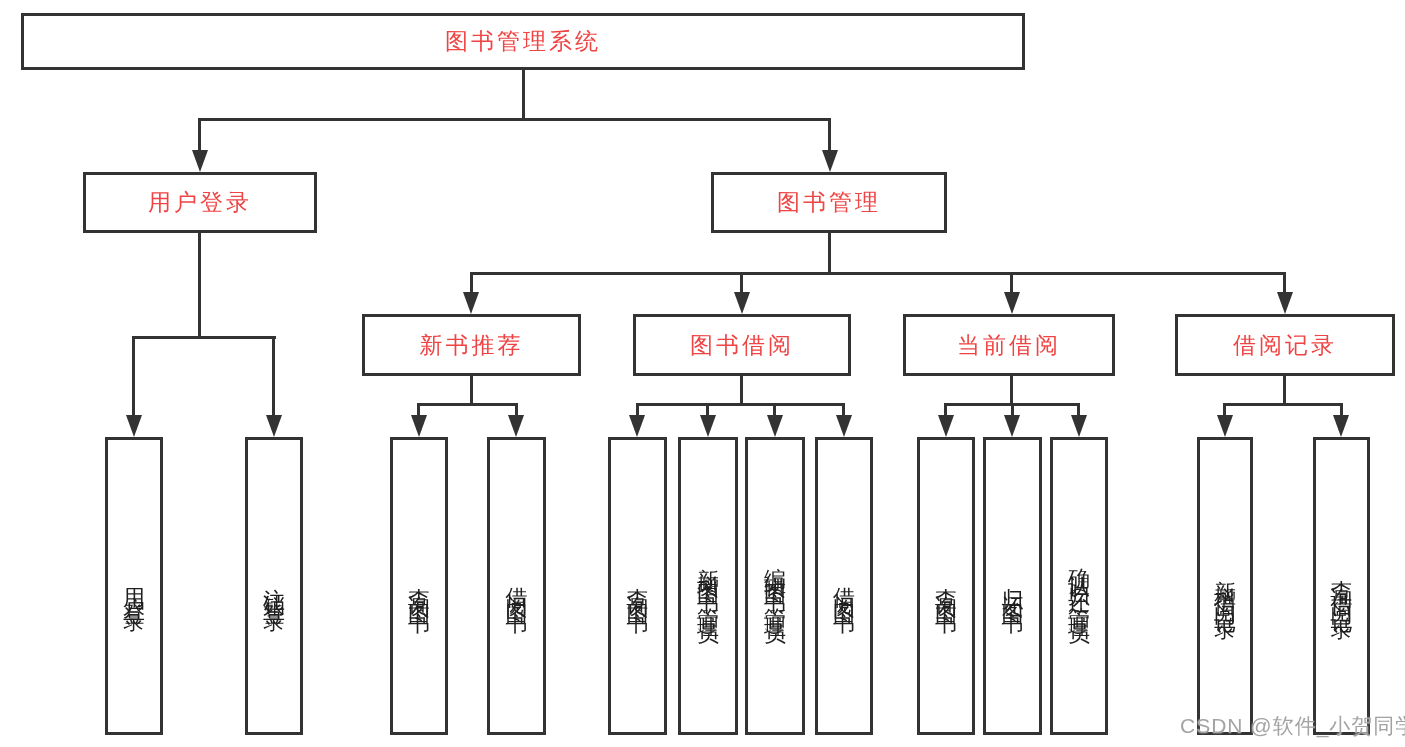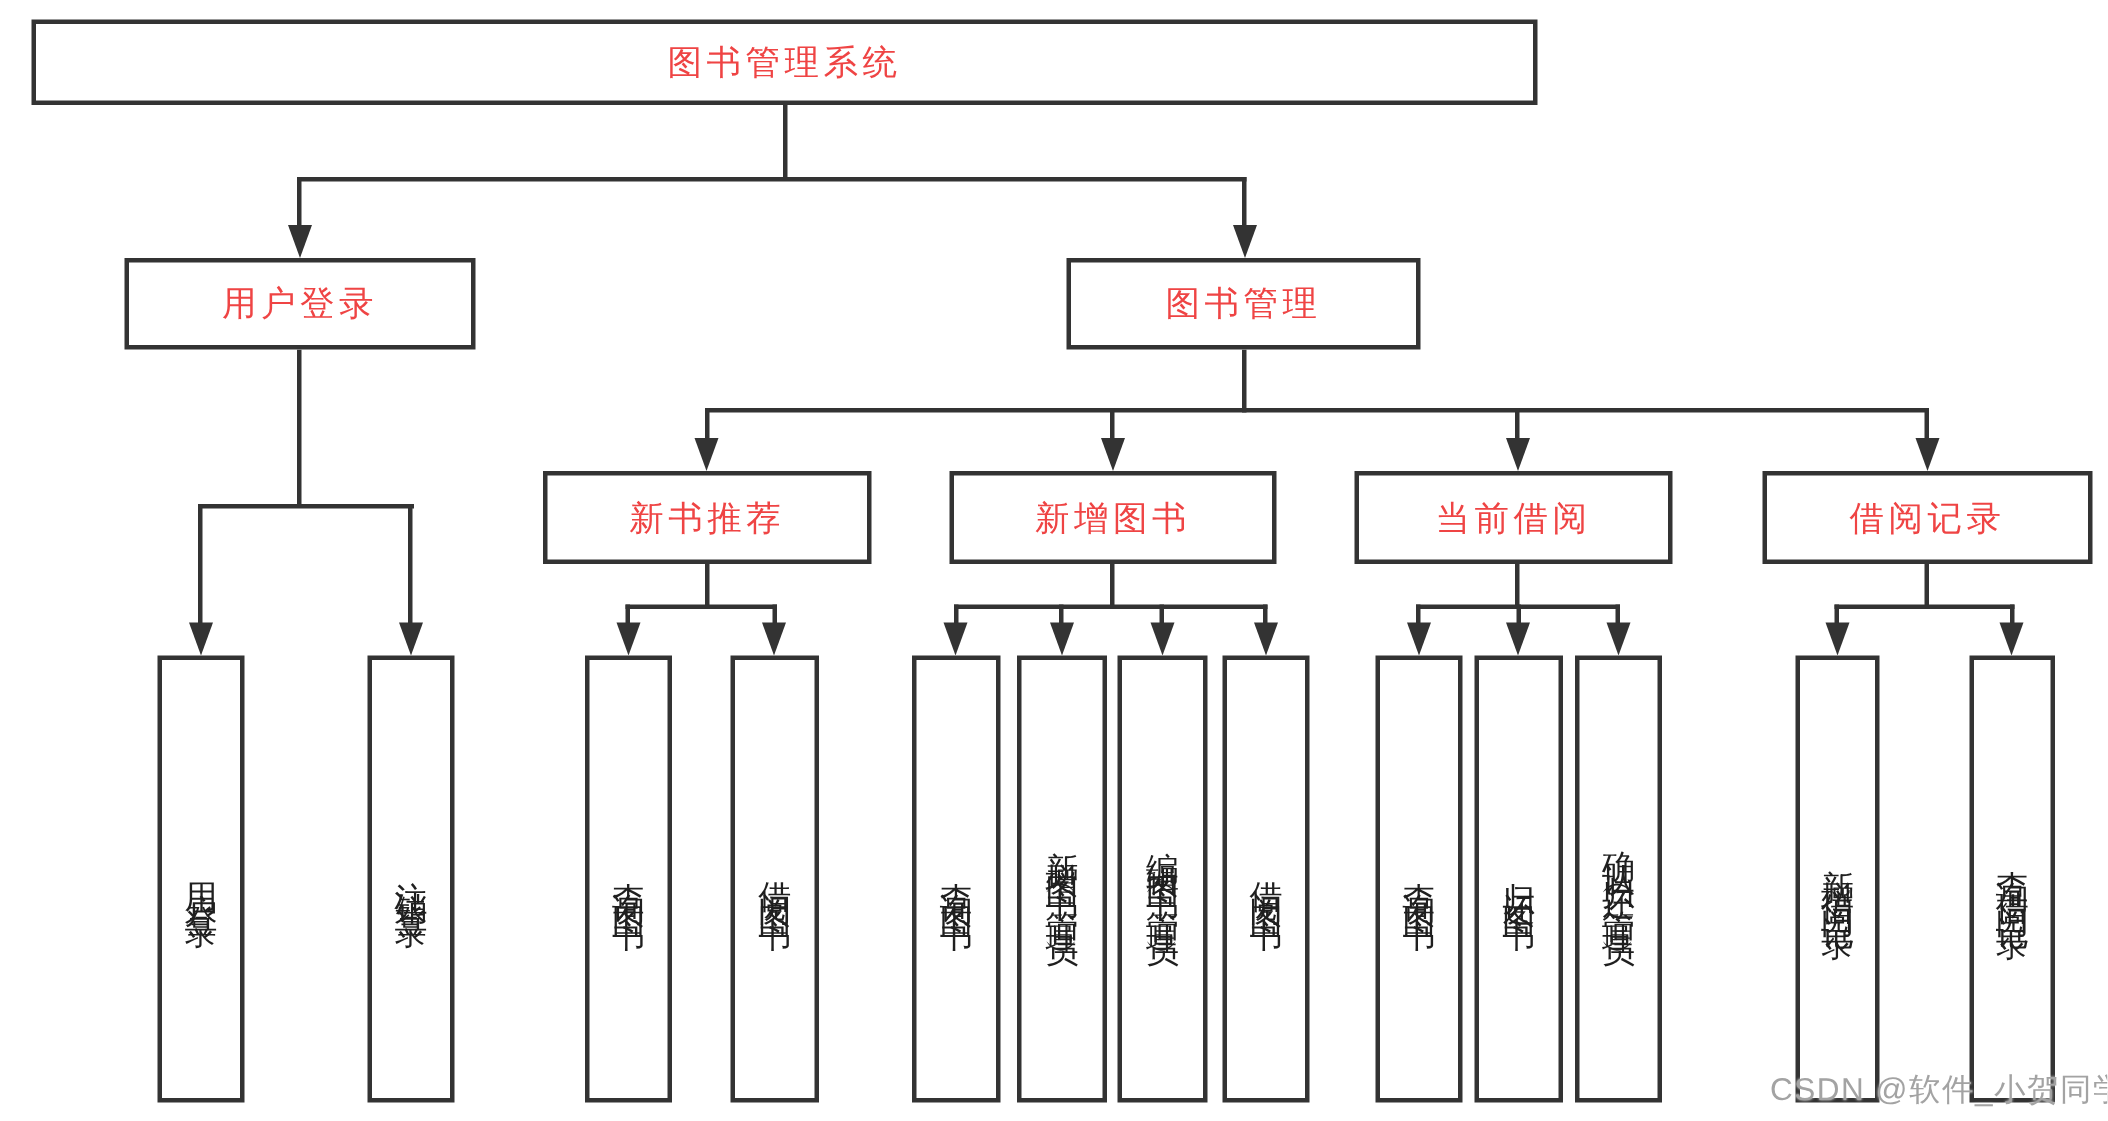--- a/index.html
+++ b/index.html
@@ -107,21 +107,21 @@
     <span class="lab">用户登录</span>
   </div>
   <div class="node" style="left:711px;top:172px;width:236px;height:61px">
     <span class="lab">图书管理</span>
   </div>
 
   <div class="node" style="left:362px;top:314px;width:219px;height:62px">
     <span class="lab">新书推荐</span>
   </div>
   <div class="node" style="left:633px;top:314px;width:218px;height:62px">
-    <span class="lab">新增图书</span>
+    <span class="lab">图书借阅</span>
   </div>
   <div class="node" style="left:903px;top:314px;width:212px;height:62px">
     <span class="lab">当前借阅</span>
   </div>
   <div class="node" style="left:1175px;top:314px;width:220px;height:62px">
     <span class="lab">借阅记录</span>
   </div>
 
   <div class="node leaf" style="left:105px;width:58px">
     <span class="vtext">用户登录</span>

